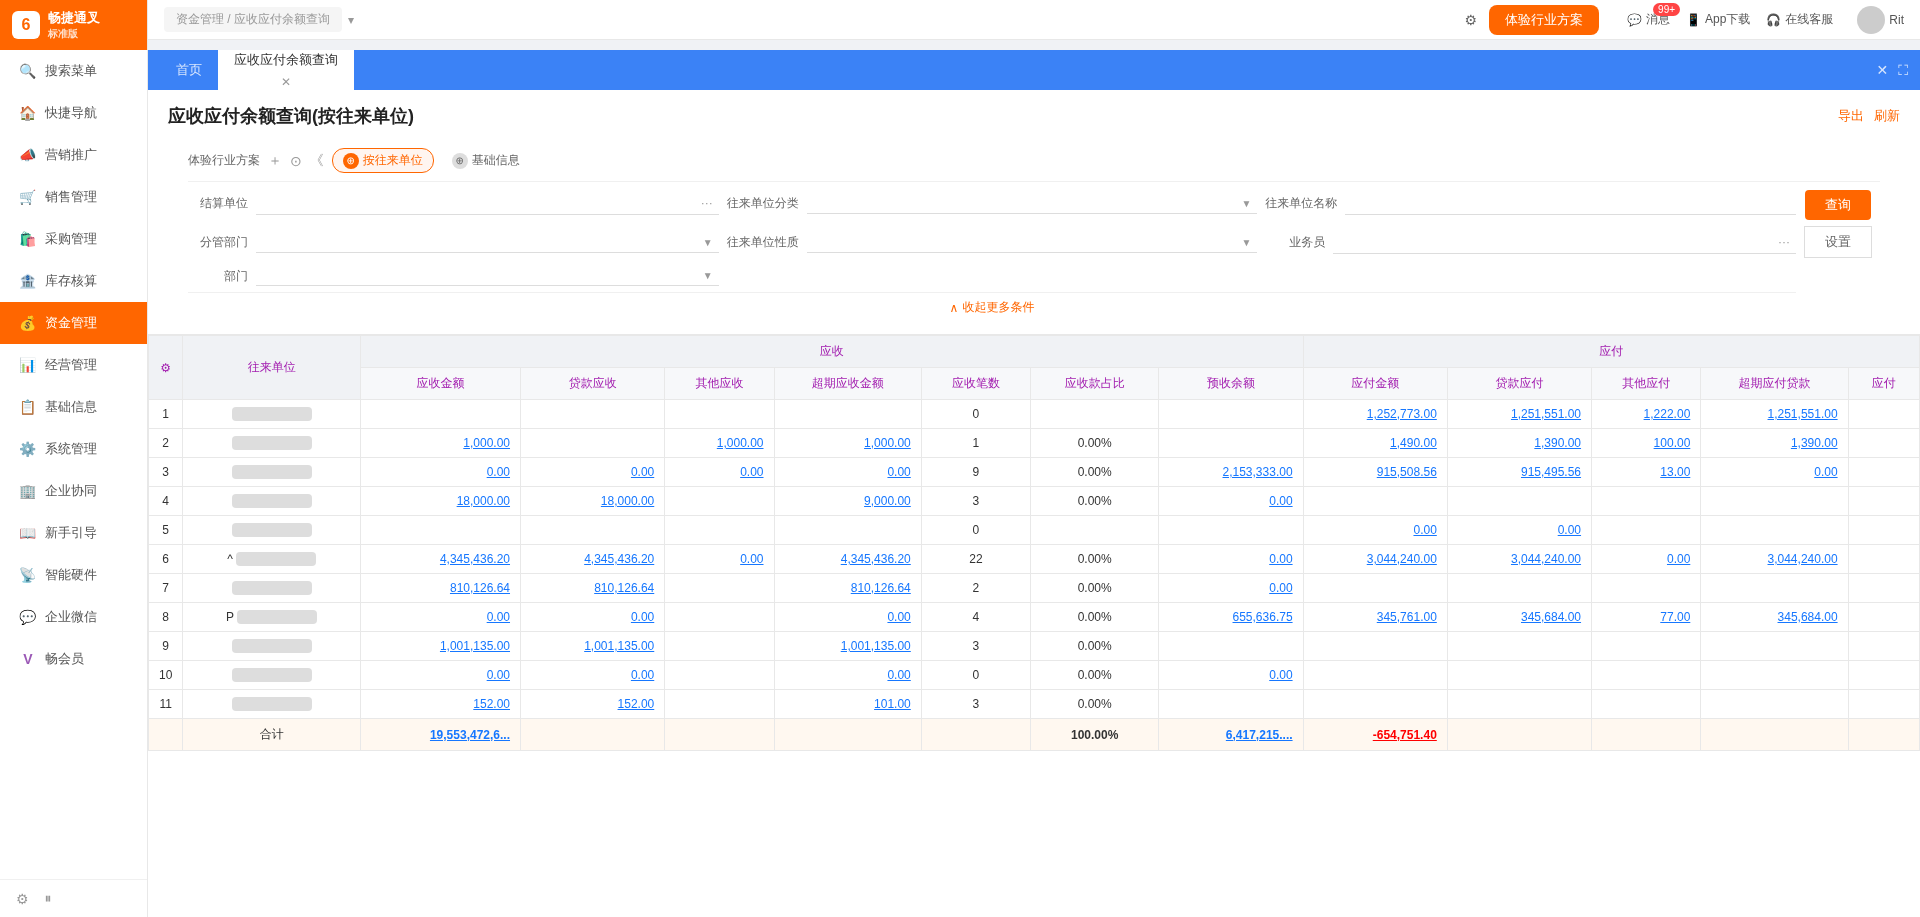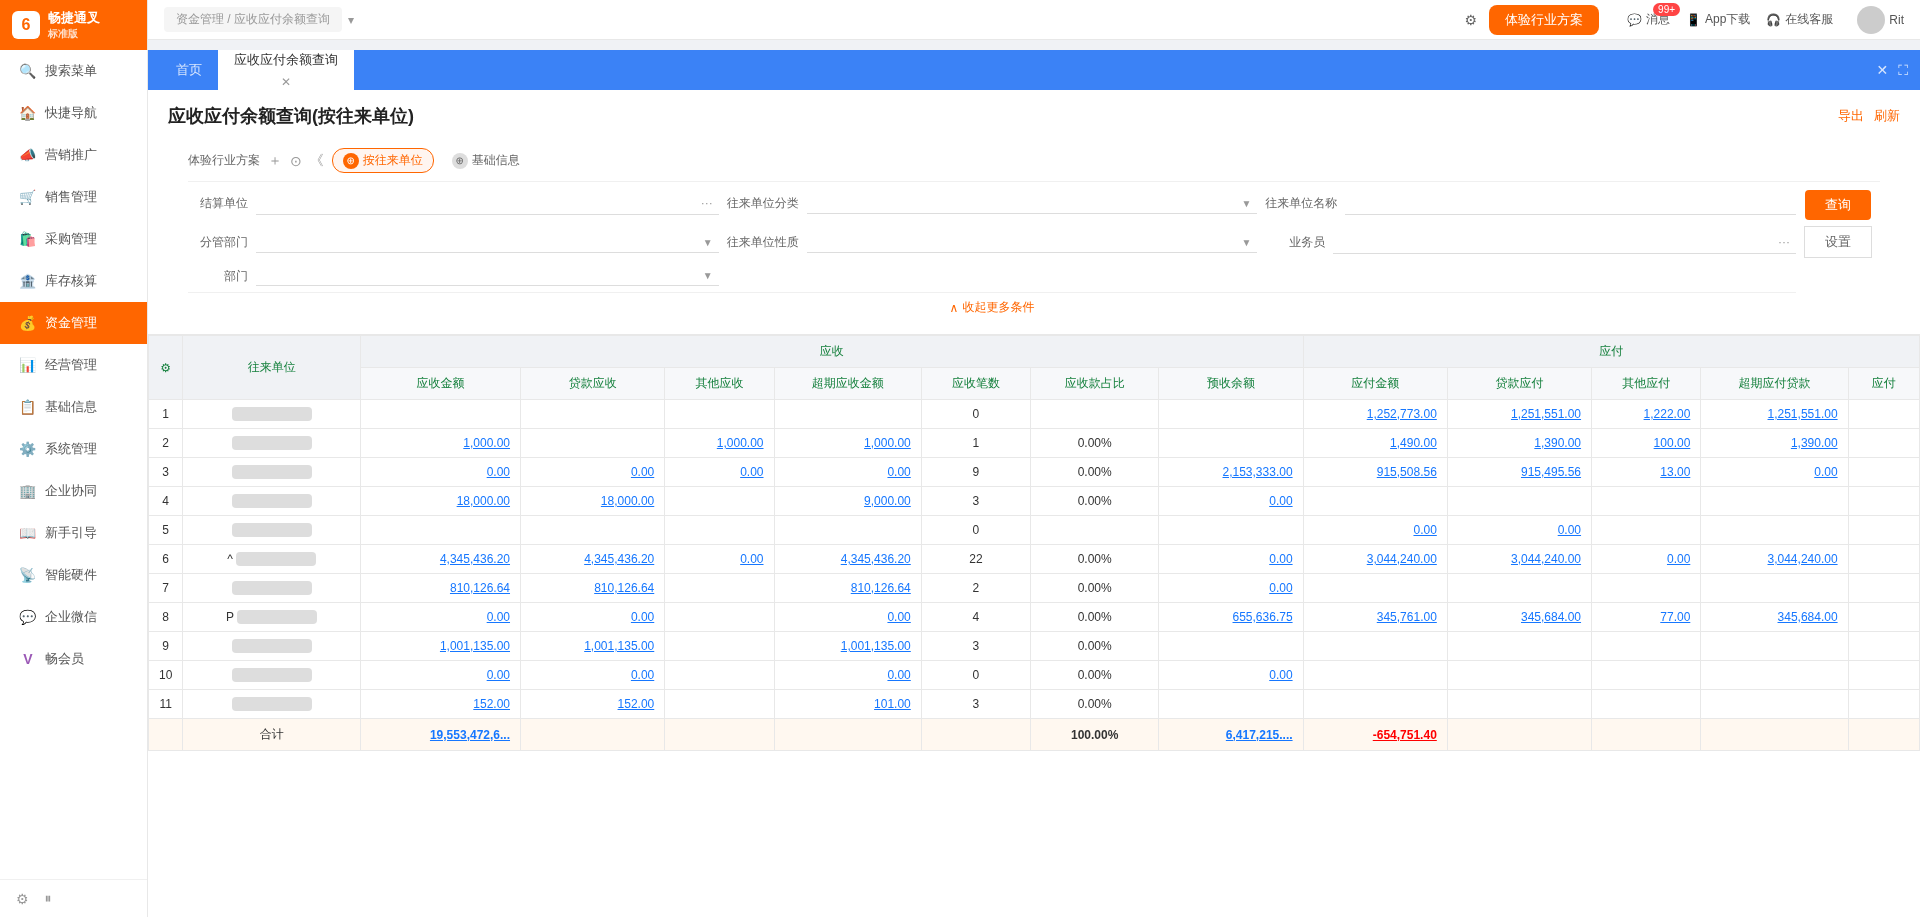--- a/index.html
+++ b/index.html
@@ -120,21 +120,21 @@
 
     
     .btn-query { background: #ff6600; color: #fff; border: none; padding: 6px 20px; border-radius: 4px; cursor: pointer; font-size: 13px; }
     .btn-set { background: #fff; color: #666; border: 1px solid #ddd; padding: 6px 20px; border-radius: 0; cursor: pointer; font-size: 13px; margin-top: 6px; }
     .filter-buttons { display: flex; flex-direction: column; align-items: center; justify-content: center; padding: 8px; }
 
     
     .table-area { flex: 1; overflow: auto; background: #fff; margin: 0; }
     .data-table { width: 100%; border-collapse: collapse; font-size: 12px; }
     .data-table th, .data-table td { padding: 7px 10px; border: 1px solid #e8e8e8; white-space: nowrap; }
-    .data-table th { background: #f7f8fa; color: #15803d; font-weight: normal; text-align: center; }
+    .data-table th { background: #f7f8fa; color: #a21caf; font-weight: normal; text-align: center; }
     .data-table td { color: #333; text-align: center; }
     .data-table td.num { text-align: right; color: #1677ff; text-decoration: underline; cursor: pointer; }
     .data-table tr.total-row td { background: #fff8f0; font-weight: bold; }
     .data-table .group-header th { background: #f0f2f5; }
     .col-settings { width: 30px; text-align: center; color: #999; cursor: pointer; }
     .blurred { background: #ddd; border-radius: 4px; color: transparent; user-select: none; width: 80px; display: inline-block; height: 14px; }
 
     
     ::-webkit-scrollbar { width: 6px; height: 6px; }
     ::-webkit-scrollbar-track { background: #f1f1f1; }

